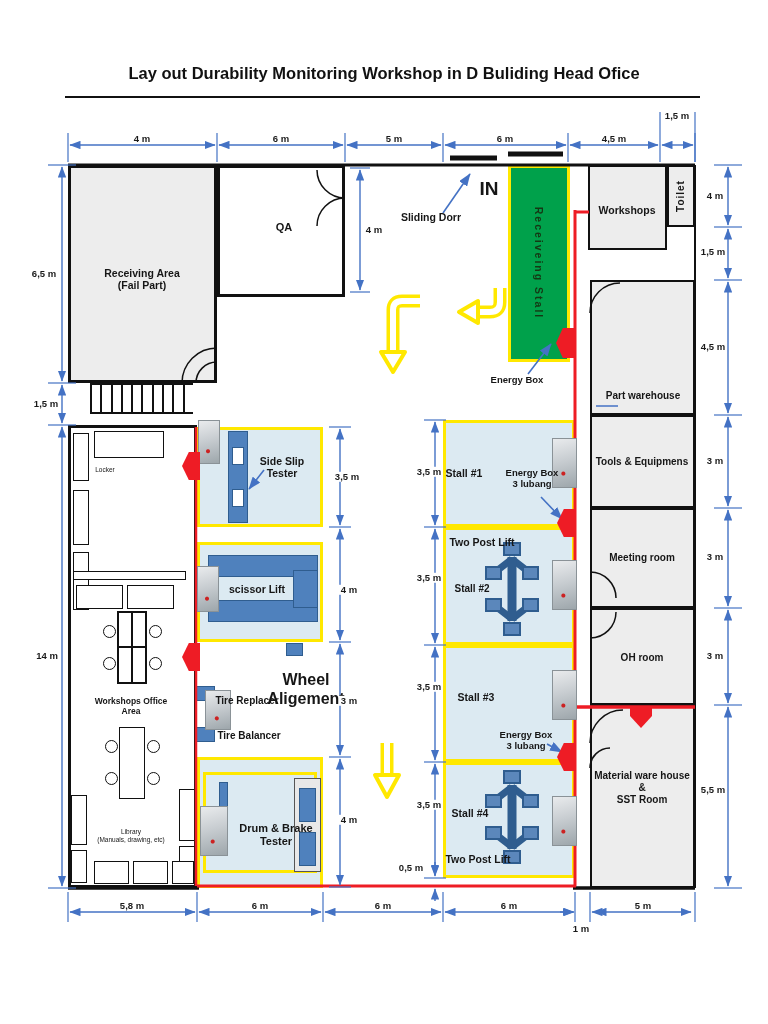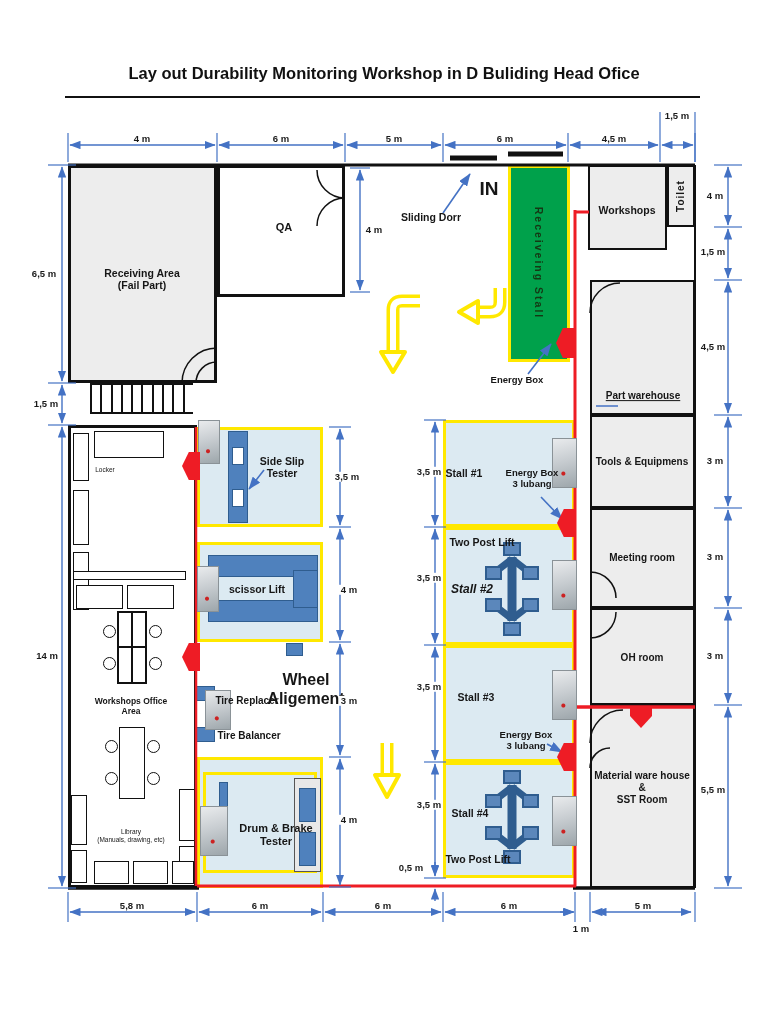--- a/index.html
+++ b/index.html
@@ -276,21 +276,21 @@
     </svg>
 
   <div class="lbl" style="left:142px;top:279px;font-size:10.5px;">Receiving Area
 (Fail Part)</div>
   <div class="lbl" style="left:284px;top:227px;font-size:11px;">QA</div>
   <div class="lbl" style="left:431px;top:217px;font-size:10.5px;">Sliding Dorr</div>
   <div class="lbl" style="left:489px;top:189px;font-size:19px;">IN</div>
   <div class="lbl vtext" style="left:539px;top:263px;font-size:10.5px;color:#143814;">Receiveing Stall</div>
   <div class="lbl" style="left:627px;top:210px;font-size:10.5px;">Workshops</div>
   <div class="lbl vtext-up" style="left:681px;top:196px;font-size:10px;letter-spacing:1px;">Toilet</div>
-  <div class="lbl" style="left:643px;top:396px;font-size:10px;text-decoration:underline;">Part warehouse</div>
+  <div class="lbl" style="left:643px;top:396px;font-size:10px;">Part warehouse</div>
   <div class="lbl" style="left:642px;top:462px;font-size:10px;">Tools &amp; Equipmens</div>
   <div class="lbl" style="left:642px;top:558px;font-size:10px;">Meeting room</div>
   <div class="lbl" style="left:642px;top:658px;font-size:10px;">OH room</div>
   <div class="lbl" style="left:642px;top:788px;font-size:10px;">Material ware house
 &amp;
 SST Room</div>
   <div class="lbl" style="left:517px;top:380px;font-size:9.5px;">Energy Box</div>
   <div class="lbl" style="left:532px;top:478px;font-size:9.5px;">Energy Box
 3 lubang</div>
   <div class="lbl" style="left:526px;top:740px;font-size:9.5px;">Energy Box
@@ -304,21 +304,21 @@
 Tester</div>
   <div class="lbl" style="left:257px;top:589px;font-size:10.5px;">scissor Lift</div>
   <div class="lbl" style="left:247px;top:683px;font-size:10px;margin-top:18px;">Tire Replacer</div>
   <div class="lbl" style="left:249px;top:736px;font-size:10px;">Tire Balancer</div>
   <div class="lbl" style="left:306px;top:690px;font-size:16px;">Wheel
 Aligement</div>
   <div class="lbl" style="left:276px;top:835px;font-size:11px;">Drum &amp; Brake
 Tester</div>
   <div class="lbl" style="left:464px;top:473px;font-size:10.5px;">Stall #1</div>
   <div class="lbl" style="left:482px;top:542px;font-size:10.5px;">Two Post Lift</div>
-  <div class="lbl" style="left:472px;top:589px;font-size:12px;font-style:italic;">Stall #2</div>
+  <div class="lbl" style="left:472px;top:589px;font-size:10px;">Stall #2</div>
   <div class="lbl" style="left:476px;top:697px;font-size:10.5px;">Stall #3</div>
   <div class="lbl" style="left:470px;top:813px;font-size:10.5px;">Stall #4</div>
   <div class="lbl" style="left:478px;top:859px;font-size:10.5px;">Two Post Lift</div>
 
   <div class="dim" style="left:142px;top:139px;">4 m</div>
   <div class="dim" style="left:281px;top:139px;">6 m</div>
   <div class="dim" style="left:394px;top:139px;">5 m</div>
   <div class="dim" style="left:505px;top:139px;">6 m</div>
   <div class="dim" style="left:614px;top:139px;">4,5 m</div>
   <div class="dim" style="left:677px;top:116px;">1,5 m</div>

